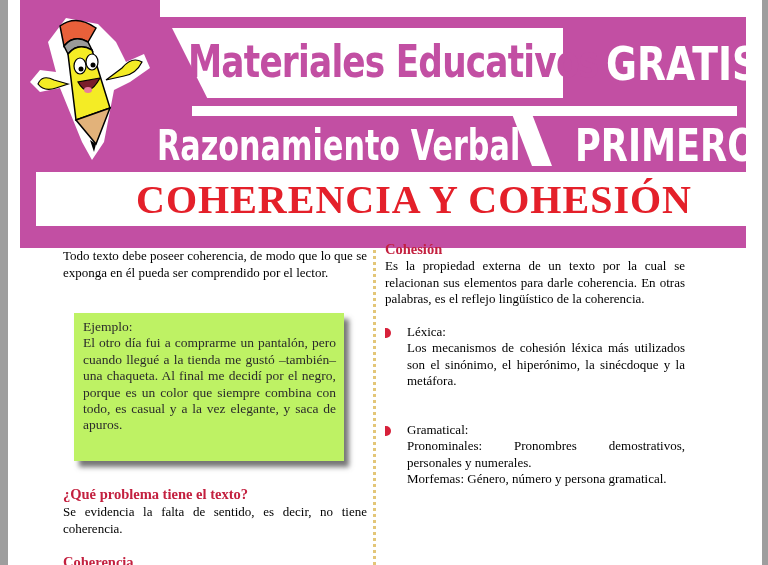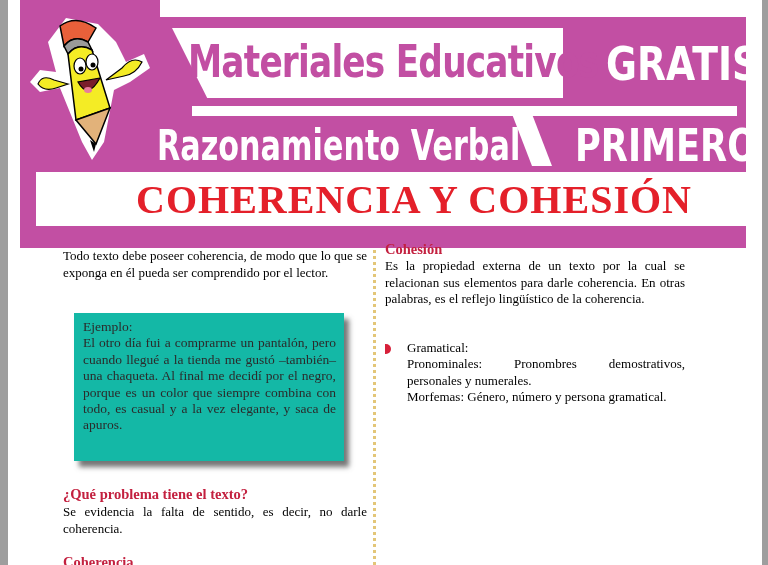--- a/index.html
+++ b/index.html
@@ -75,21 +75,21 @@
   }
   p { margin: 0; }
   .body-text {
     font-size: 13px; line-height: 16.5px; color: #000000; text-align: justify;
   }
   .heading {
     font-size: 14.5px; font-weight: bold; color: #c3203f; line-height: 18px;
   }
   .example-box {
     position: absolute; left: 74px; top: 313px; width: 270px; height: 148px;
-    background: #14b8a6;
+    background: #bef264;
     box-shadow: 5px 6px 5px rgba(60,60,60,0.7);
   }
   .example-text {
     padding: 6px 8px 0 9px; font-size: 13.5px; line-height: 16.4px; color: #2b2b2b; text-align: justify;
   }
   .q-head { position: absolute; left: 63px; top: 485px; }
   .q-body { position: absolute; left: 63px; top: 504px; width: 304px; }
   .coh-head { position: absolute; left: 63px; top: 553px; }
 
   .list { margin-top: 16px; }
@@ -151,29 +151,34 @@
 </div>
 
 <div class="example-box">
   <div class="example-text">
     <p>Ejemplo:</p>
     <p>El otro día fui a comprarme un pantalón, pero cuando llegué a la tienda me gustó –también– una chaqueta. Al final me decidí por el negro, porque es un color que siempre combina con todo, es casual y a la vez elegante, y saca de apuros.</p>
   </div>
 </div>
 
 <div class="q-head heading">¿Qué problema tiene el texto?</div>
-<div class="q-body body-text">Se evidencia la falta de sentido, es decir, no darle coherencia.</div>
+<div class="q-body body-text">Se evidencia la falta de sentido, es decir, no tiene coherencia.</div>
 <div class="coh-head heading">Coherencia</div>
 
 <div class="divider"></div>
 
 <div class="col-right">
   <p class="heading">Cohesión</p>
   <p class="body-text">Es la propiedad externa de un texto por la cual se relacionan sus elementos para darle coherencia. En otras palabras, es el reflejo lingüístico de la coherencia.</p>
   <div class="list">
+    <div class="list-item">
+      <span class="bullet"></span>
+      <p class="body-text">Léxica:</p>
+      <p class="body-text">Los mecanismos de cohesión léxica más utilizados son el sinónimo, el hiperónimo, la sinécdoque y la metáfora.</p>
+    </div>
     <div class="list-item" style="margin-top:32px;">
       <span class="bullet"></span>
       <p class="body-text">Gramatical:</p>
       <p class="body-text">Pronominales: Pronombres demostrativos, personales y numerales.</p>
       <p class="body-text">Morfemas: Género, número y persona gramatical.</p>
     </div>
   </div>
 </div>
 
 </body></html>

